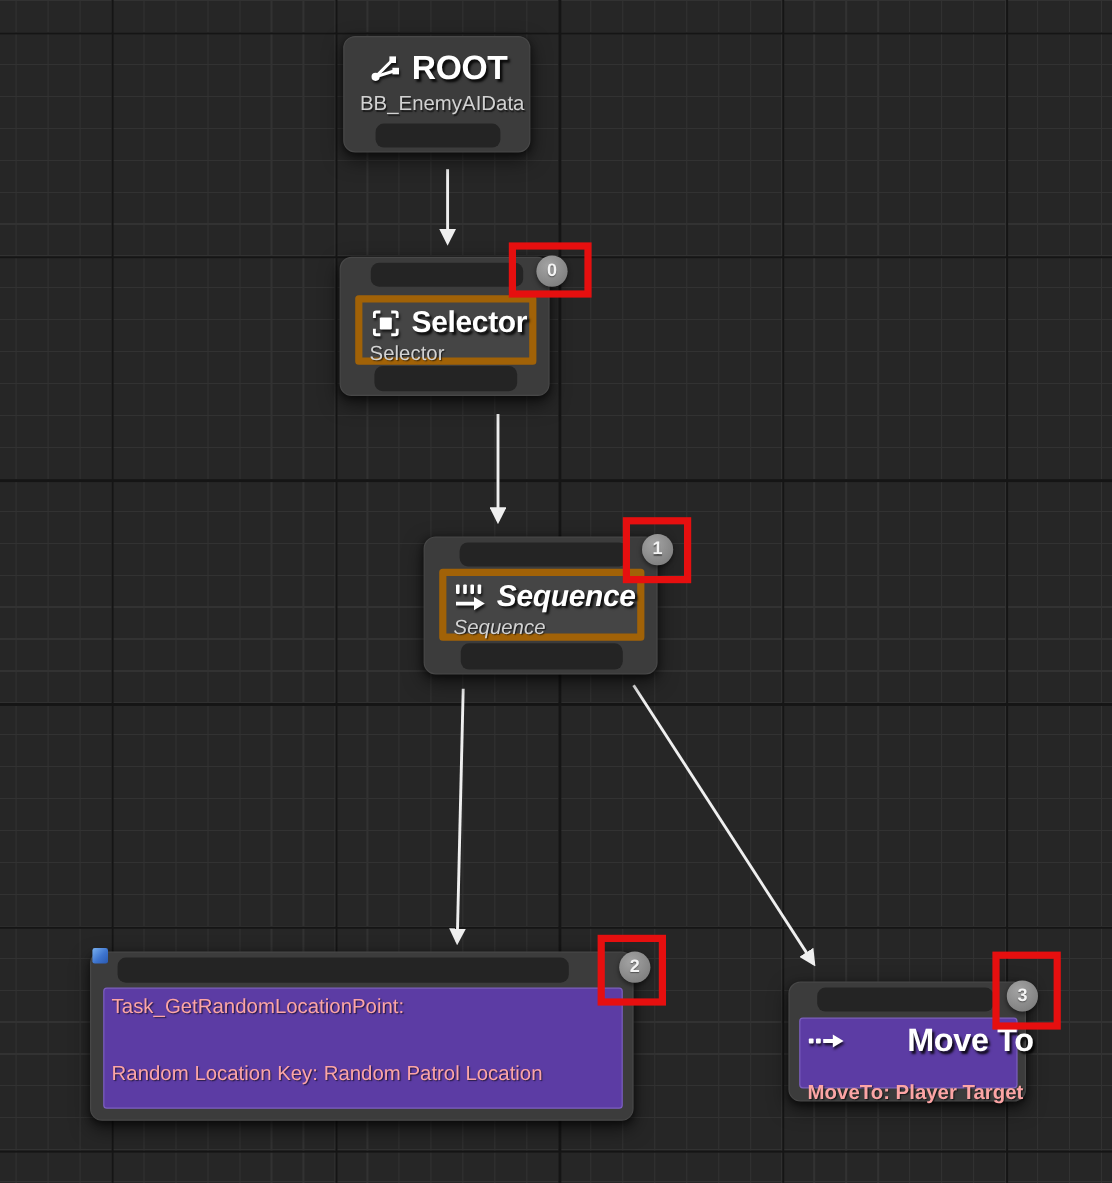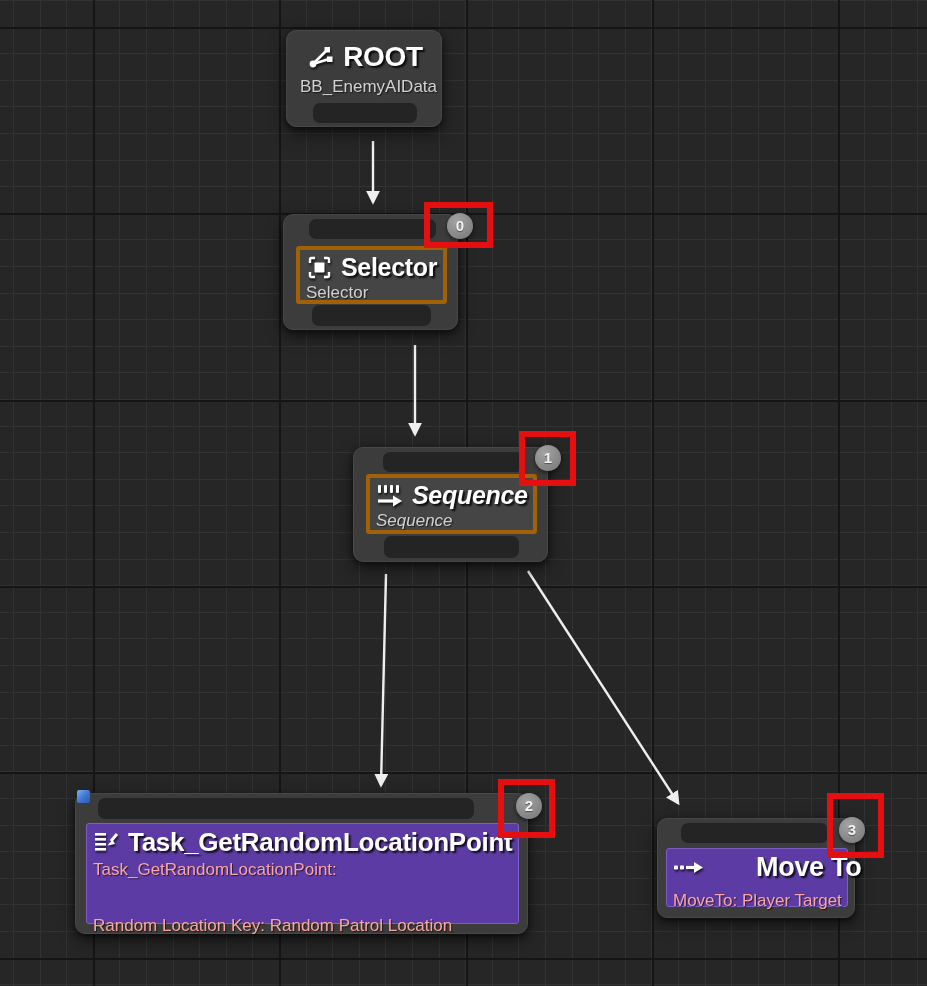--- a/index.html
+++ b/index.html
@@ -31,21 +31,21 @@
   .pin{
     position:absolute;background:var(--pin_bar,#242424);
     border-radius:7px;box-sizing:border-box;
   }
   .panel{
     position:absolute;box-sizing:border-box;border-radius:3px;
     padding:3px 6px;
   }
   .panel.composite{
     background:var(--composite_panel,#454545);
-    border:4px solid #a16207;
+    border:6px solid #a16207;
   }
   .panel.task{
     background:var(--task_panel,#5c3ca4);
     border:1px solid #7c5fc0;
   }
   .title-row{display:flex;align-items:center;gap:8px;}
   .title{
     color:#ffffff;font-weight:700;letter-spacing:-0.3px;
     text-shadow:2px 2px 2px rgba(0,0,0,.85);white-space:nowrap;
   }
@@ -150,33 +150,20 @@
   </div>
   <div class="pin" style="left:30px;top:88px;width:135px;height:22px;"></div>
 </div>
 <div class="badge" style="left:535px;top:445px;">1</div>
 <div class="hlbox" style="left:519px;top:431px;width:57px;height:55px;"></div>
 
 <div class="node" style="left:75px;top:793px;width:453px;height:141px;">
   <div class="bp-icon" style="left:1px;top:-4px;"></div>
   <div class="pin" style="left:22px;top:4px;width:376px;height:21px;"></div>
   <div class="panel task" style="left:10px;top:29px;width:433px;height:101px;">
-    <div class="title-row">
-      <span class="icon">
-        <svg width="27" height="25" viewBox="0 0 27 25">
-          <rect x="2" y="3" width="11" height="2.6" fill="#fff"></rect>
-          <rect x="2" y="8" width="11" height="2.6" fill="#fff"></rect>
-          <rect x="2" y="13" width="11" height="2.6" fill="#fff"></rect>
-          <rect x="2" y="18" width="11" height="2.6" fill="#fff"></rect>
-          <line x1="24" y1="4" x2="18" y2="11" stroke="#fff" stroke-width="3"></line>
-          <path d="M22,14 L14.5,15.5 L19.5,9.5 Z" fill="#fff"></path>
-        </svg>
-      </span>
-      <span class="title" style="font-size:26px;">Task_GetRandomLocationPoint</span>
-    </div>
     <div class="subtitle" style="margin-top:2px;">Task_GetRandomLocationPoint:</div>
     <div class="subtitle" style="margin-top:36px;">Random Location Key: Random Patrol Location</div>
   </div>
 </div>
 <div class="badge" style="left:516px;top:793px;">2</div>
 <div class="hlbox" style="left:498px;top:779px;width:57px;height:59px;"></div>
 
 <div class="node" style="left:657px;top:818px;width:198px;height:100px;">
   <div class="pin" style="left:23px;top:4px;width:147px;height:20px;"></div>
   <div class="panel task" style="left:8px;top:29px;width:182px;height:59px;">
@@ -184,17 +171,17 @@
       <span class="icon">
         <svg width="31" height="15" viewBox="0 0 31 15">
           <rect x="1" y="5.5" width="4" height="4" rx="0.8" fill="#fff"></rect>
           <rect x="7" y="5.5" width="4" height="4" rx="0.8" fill="#fff"></rect>
           <line x1="13" y1="7.5" x2="22" y2="7.5" stroke="#fff" stroke-width="3.2"></line>
           <path d="M21,2 L30,7.5 L21,13 Z" fill="#fff"></path>
         </svg>
       </span>
       <span class="title" style="font-size:27px;margin-left:44px;">Move To</span>
     </div>
-    <div class="subtitle" style="margin-top:8px;">MoveTo: Player Target</div>
+    <div class="subtitle" style="margin-top:18px;font-weight:bold;">MoveTo: Player Target</div>
   </div>
 </div>
 <div class="badge" style="left:839px;top:817px;">3</div>
 <div class="hlbox" style="left:827px;top:793px;width:57px;height:65px;"></div>
 
 </body></html>

